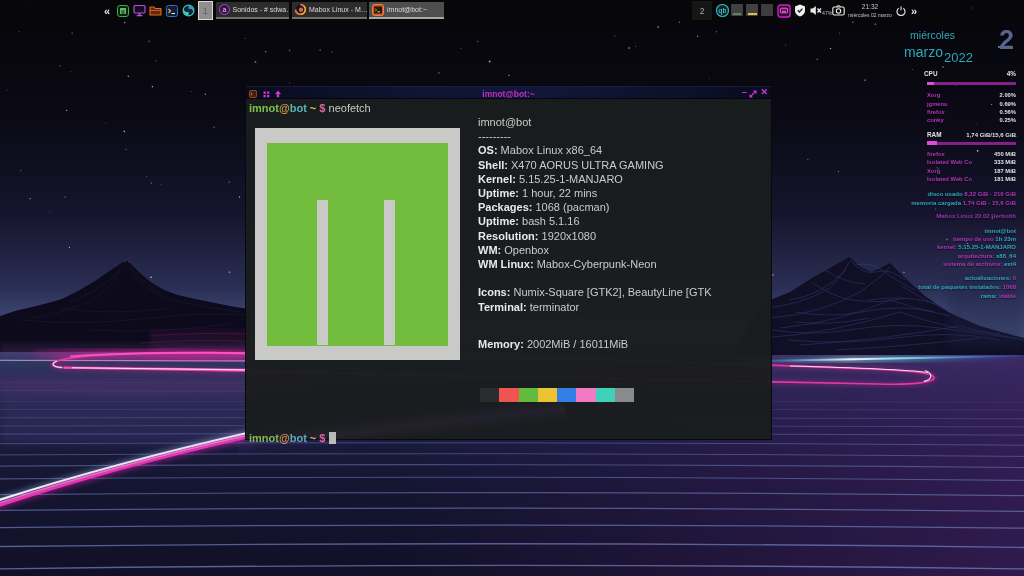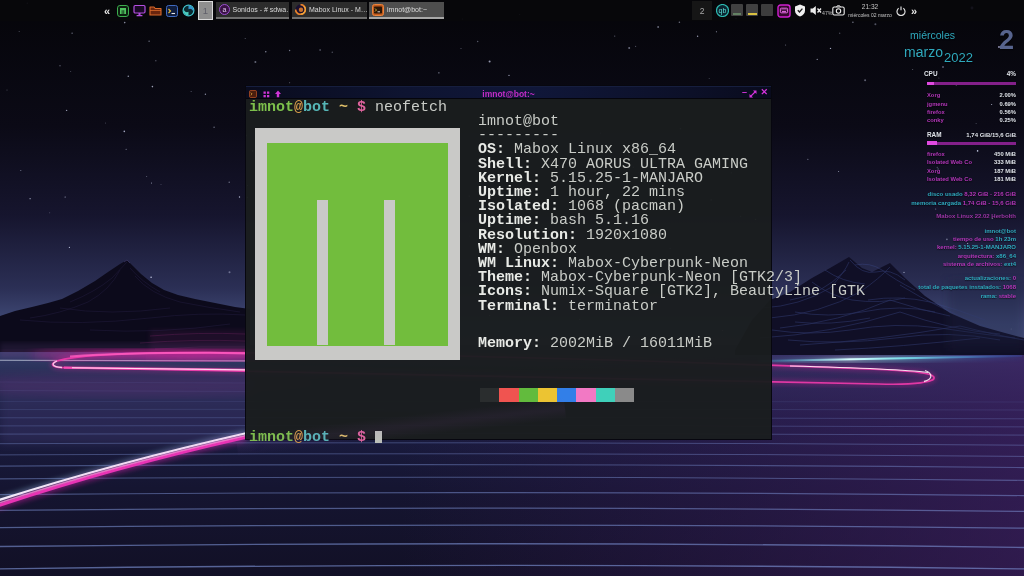--- a/index.html
+++ b/index.html
@@ -6,21 +6,21 @@
 #wall{position:absolute;left:0;top:0;}
 #panel{position:absolute;left:0;top:0;width:1024px;height:21px;background:rgba(7,7,11,0.93);}
 .pitem{position:absolute;top:0;height:21px;display:flex;align-items:center;}
 .picon{position:absolute;}
 .task{position:absolute;top:2px;height:17px;display:flex;align-items:center;background:#2c2c2c;border-bottom:2px solid #6f6f6f;box-sizing:border-box;color:#dcdcdc;font-size:7px;white-space:nowrap;overflow:hidden;}
 .task .ticon{margin:0 3px 0 3px;flex:0 0 auto;}
 #term{position:absolute;left:245px;top:85px;width:527px;height:355px;box-sizing:border-box;border:1px solid #07070f;background:rgba(26,29,30,0.96);}
 #tbar{position:absolute;left:0;top:0;width:100%;height:13px;background:linear-gradient(90deg,#090b1d 0%,#0e1431 30%,#101739 55%,#0c1028 85%,#090b1d 100%);border-bottom:1px solid #05050c;border-top:1px solid #161e3e;box-sizing:border-box;}
 #ttitle{position:absolute;left:0;right:0;top:1.5px;text-align:center;color:#c32cc7;font-size:8.5px;font-weight:bold;font-family:"Liberation Sans",sans-serif;}
 .tbtn{position:absolute;top:0;color:#d633dd;font-size:9px;font-weight:bold;}
-#tcontent{position:absolute;left:1px;top:13px;right:1px;bottom:0;font-family:Liberation Mono, monospace;font-size:15px;line-height:14.2px;color:#c9ccc7;border-radius:17px;}
+#tcontent{position:absolute;left:1px;top:13px;right:1px;bottom:0;font-family:Liberation Sans, sans-serif;font-size:11px;line-height:14.2px;color:#c9ccc7;border-radius:17px;}
 .nline{position:absolute;left:231px;white-space:pre;}
 .nb{font-weight:bold;color:#e8eae6;}
 #logo{position:absolute;left:8px;top:29px;width:205px;height:232px;background:#c9c9c7;}
 #logog{position:absolute;left:12px;top:14.5px;width:181px;height:203px;background:#72bd3d;}
 .slot{position:absolute;top:72px;width:11px;height:145px;background:#c9c9c7;}
 .blk{display:inline-block;width:19.3px;height:14px;}
 #conky{position:absolute;left:896px;top:0;width:128px;height:576px;font-family:"Liberation Sans",sans-serif;}
 .ck{position:absolute;right:8px;white-space:nowrap;line-height:1;font-size:0;text-shadow:0 1px 1px rgba(0,0,0,0.6);}
 .teal{color:#2fa9bd;}
 .mag{color:#b336b8;}
@@ -481,26 +481,25 @@
         <div id="logog"></div>
         <div class="slot" style="left:62px;"></div>
         <div class="slot" style="left:129px;"></div>
       </div>
  <div class="nline" style="top:16.0px">imnot@bot</div>
  <div class="nline" style="top:30.2px">---------</div>
  <div class="nline" style="top:44.4px"><span class="nb">OS:</span> Mabox Linux x86_64</div>
  <div class="nline" style="top:58.6px"><span class="nb">Shell:</span> X470 AORUS ULTRA GAMING</div>
  <div class="nline" style="top:72.8px"><span class="nb">Kernel:</span> 5.15.25-1-MANJARO</div>
  <div class="nline" style="top:87.0px"><span class="nb">Uptime:</span> 1 hour, 22 mins</div>
- <div class="nline" style="top:101.2px"><span class="nb">Isolated:</span> 1068 (pacman)</div>
+ <div class="nline" style="top:101.2px"><span class="nb">Packages:</span> 1068 (pacman)</div>
  <div class="nline" style="top:115.4px"><span class="nb">Uptime:</span> bash 5.1.16</div>
  <div class="nline" style="top:129.6px"><span class="nb">Resolution:</span> 1920x1080</div>
  <div class="nline" style="top:143.8px"><span class="nb">WM:</span> Openbox</div>
  <div class="nline" style="top:158.0px"><span class="nb">WM Linux:</span> Mabox-Cyberpunk-Neon</div>
- <div class="nline" style="top:172.2px"><span class="nb">Theme:</span> Mabox-Cyberpunk-Neon [GTK2/3]</div>
  <div class="nline" style="top:186.4px"><span class="nb">Icons:</span> Numix-Square [GTK2], BeautyLine [GTK</div>
  <div class="nline" style="top:200.6px"><span class="nb">Terminal:</span> terminator</div>
  <div class="nline" style="top:238px"><span class="nb">Memory:</span> 2002MiB / 16011MiB</div>
  <div style="position:absolute;left:233px;top:289px;"><span class="blk" style="background:#2a2d2e"></span><span class="blk" style="background:#f05450"></span><span class="blk" style="background:#62bb3d"></span><span class="blk" style="background:#ecc432"></span><span class="blk" style="background:#327fe8"></span><span class="blk" style="background:#f279c4"></span><span class="blk" style="background:#3fd0ba"></span><span class="blk" style="background:#8a8a8a"></span></div>
  <div style="position:absolute;left:2px;top:331.5px;white-space:pre;"><span style="color:#7dc04c;font-weight:bold">imnot</span><span style="color:#d49a4a;font-weight:bold">@</span><span style="color:#56b6b6;font-weight:bold">bot</span> <span style="color:#e0c06a;font-weight:bold">~</span> <span style="color:#e0649e;font-weight:bold">$</span> <span style="display:inline-block;width:7px;height:12px;background:#bcbfb9;vertical-align:-2px;"></span></div>
 </div>
 <div style="position:absolute;left:-10px;top:330px;width:330px;height:22px;background:linear-gradient(to bottom, rgba(0,0,0,0) 0%, rgba(150,80,185,0.07) 45%, rgba(150,80,185,0.07) 55%, rgba(0,0,0,0) 100%);transform:rotate(-6.5deg);pointer-events:none;"></div>
 </div>
 
 </body></html>

